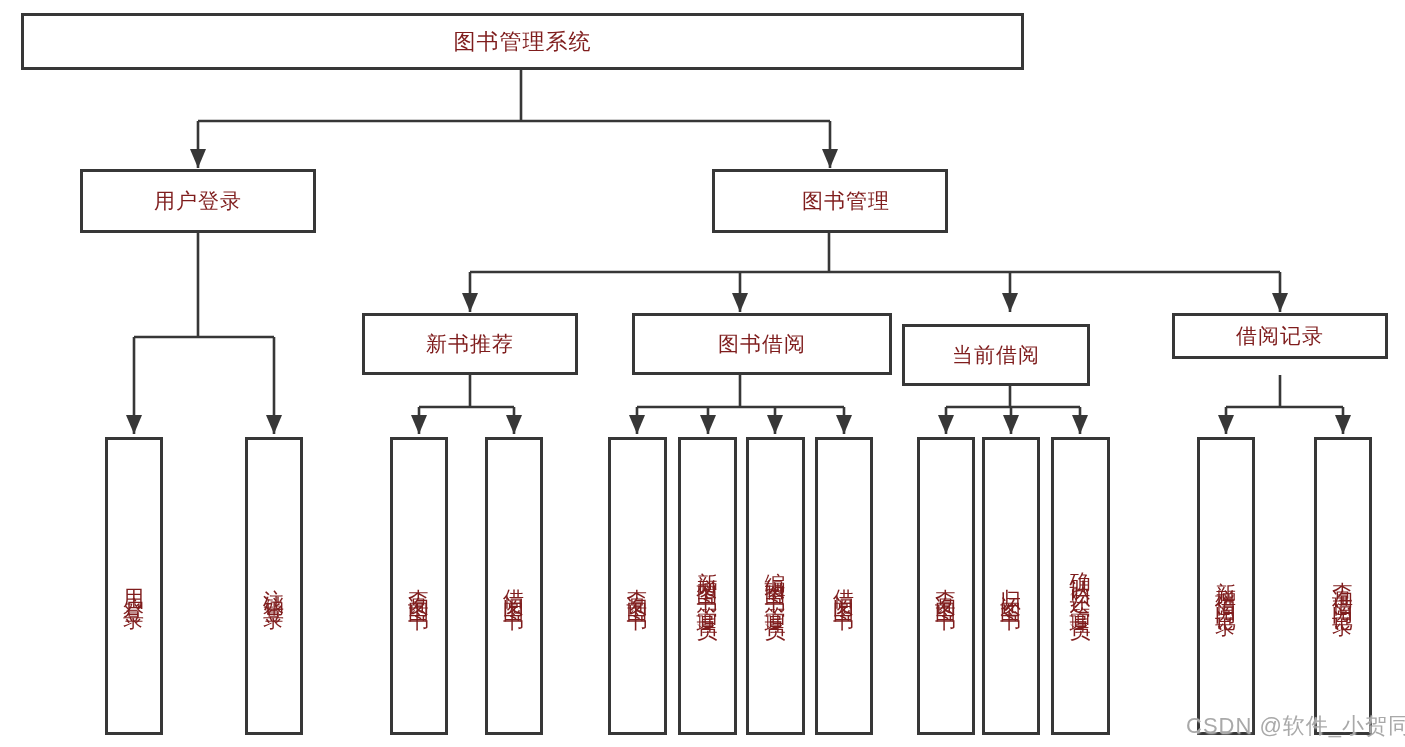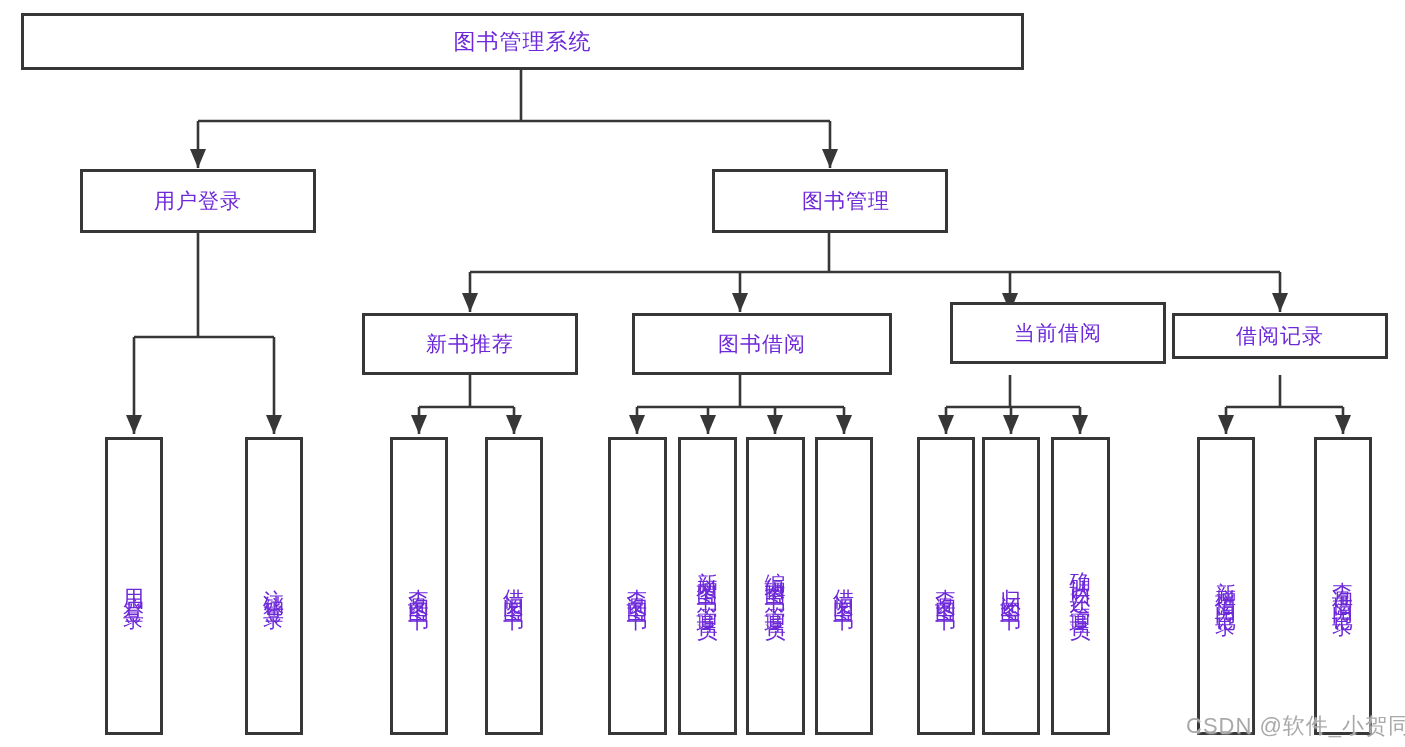--- a/index.html
+++ b/index.html
@@ -18,21 +18,21 @@
     pointer-events: none;
   }
   .node {
     position: absolute;
     box-sizing: border-box;
     background: #ffffff;
     border: 3px solid #373737;
     display: flex;
     align-items: center;
     justify-content: center;
-    color: #6d28d9;
+    color: #7f1d1d;
     text-align: left;
   }
   .h-node { font-size: 21px; letter-spacing: 1px; white-space: nowrap; }
   .root-node { font-size: 22px; letter-spacing: 1px; }
   .v-node { }
   .vtext {
     writing-mode: vertical-rl;
     text-orientation: mixed;
     font-size: 21px;
     line-height: 1;
@@ -93,21 +93,21 @@
     </g>
   </svg>
 
   <div class="node h-node root-node" style="left:21px; top:13px; width:1003px; height:57px;">图书管理系统</div>
 
   <div class="node h-node" style="left:80px; top:169px; width:236px; height:64px;">用户登录</div>
   <div class="node h-node" style="left:712px; top:169px; width:236px; height:64px;padding-left:32px;">图书管理</div>
 
   <div class="node h-node" style="left:362px; top:313px; width:216px; height:62px;">新书推荐</div>
   <div class="node h-node" style="left:632px; top:313px; width:260px; height:62px;">图书借阅</div>
-  <div class="node h-node" style="left:902px; top:302px; width:216px; height:62px;margin-left:48px;">当前借阅</div>
+  <div class="node h-node" style="left:902px; top:324px; width:188px; height:62px;">当前借阅</div>
   <div class="node h-node" style="left:1172px; top:313px; width:216px; height:46px;">借阅记录</div>
 
   <div class="node v-node" style="left:105px; top:437px; width:58px; height:298px;">
     <span class="vtext">用户登录</span>
   </div>
   <div class="node v-node" style="left:245px; top:437px; width:58px; height:298px;">
     <span class="vtext">注销登录</span>
   </div>
 
   <div class="node v-node" style="left:390px; top:437px; width:58px; height:298px;">

